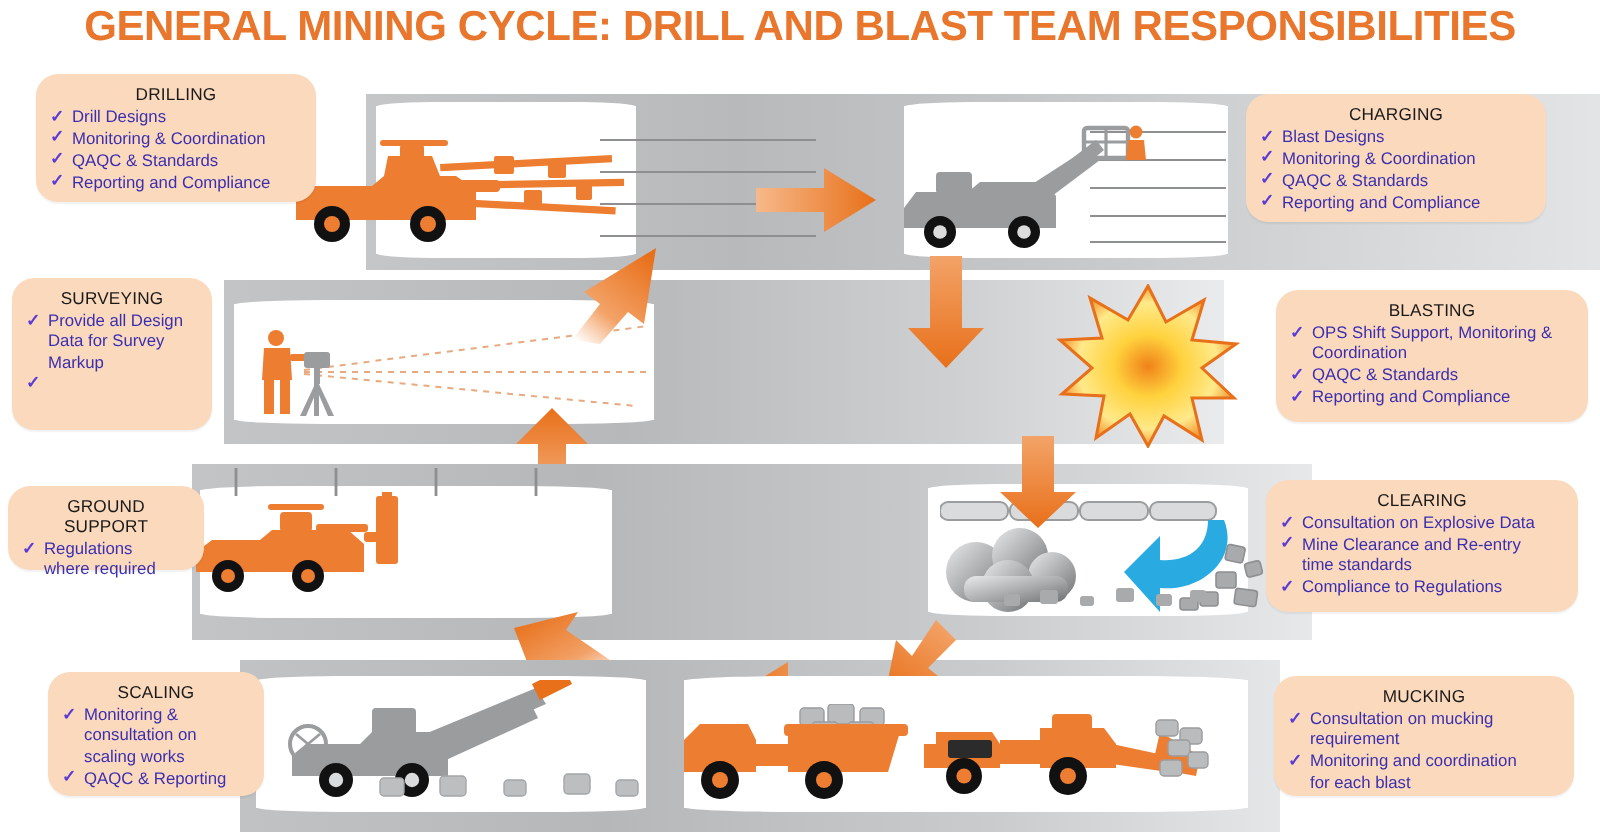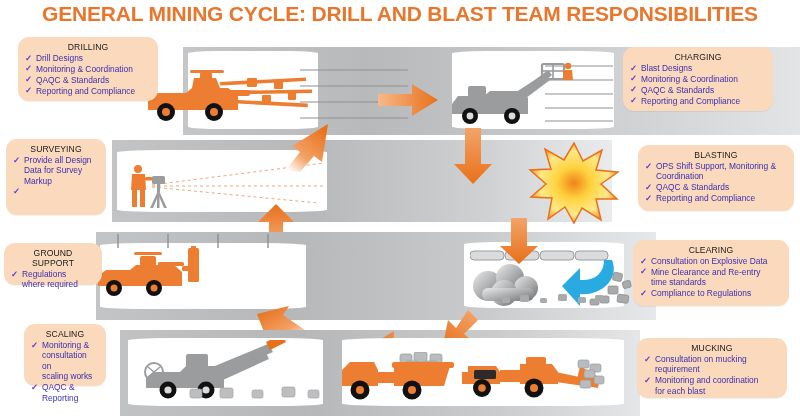--- a/index.html
+++ b/index.html
@@ -524,21 +524,21 @@
   <div class="callout" style="left:613px;top:338px;width:150px;height:60px;margin-left:24px;">
     <div class="head">MUCKING</div>
     <ul>
       <li><span class="ck">✓</span><span>Consultation on mucking
 requirement</span></li>
       <li><span class="ck">✓</span><span>Monitoring and coordination
 for each blast</span></li>
     </ul>
   </div>
 
-  <div class="callout" style="left:24px;top:324px;width:82px;height:62px;">
+  <div class="callout" style="left:24px;top:336px;width:108px;height:62px;">
     <div class="head">SCALING</div>
     <ul>
       <li><span class="ck">✓</span><span>Monitoring &amp;
 consultation on
 scaling works</span></li>
       <li><span class="ck">✓</span><span>QAQC &amp; Reporting</span></li>
     </ul>
   </div>
 
   <div class="callout" style="left:4px;top:243px;width:98px;height:42px;">

